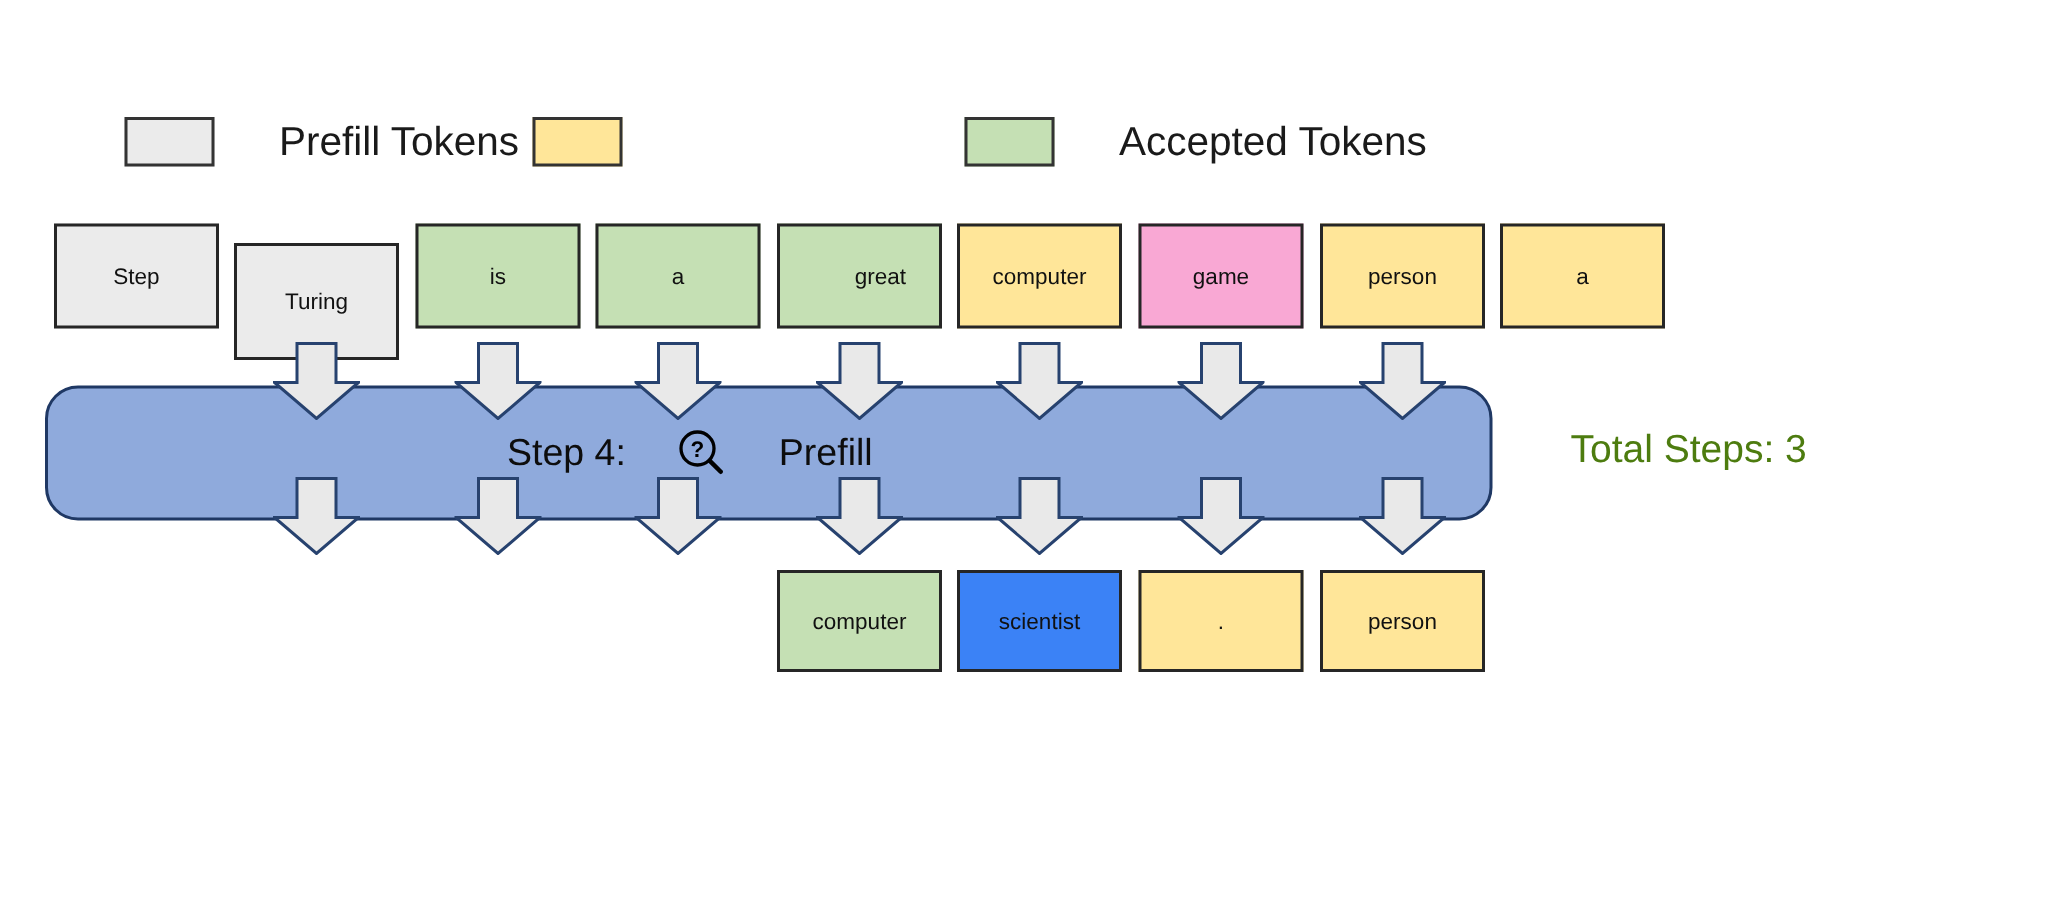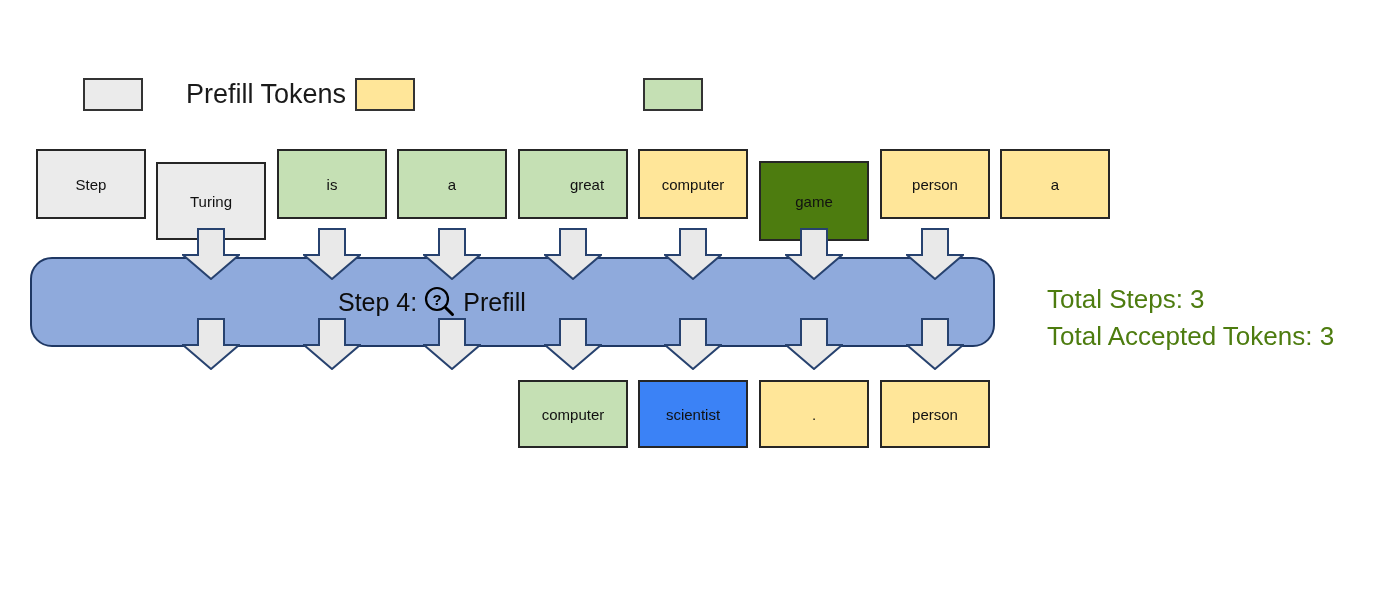--- a/index.html
+++ b/index.html
@@ -17,21 +17,21 @@
     border:2.5px solid #262626; display:flex; align-items:center; justify-content:center;
     font-size:15px; color:#111; text-align:center; white-space:nowrap;
   }
   
   .step-bar {
     position:absolute; left:30px; top:257px; width:965px; height:90px;
     box-sizing:border-box; border-radius:22px; z-index:1;
   }
   .step-label-group {
     position:absolute; left:338px; top:257px; height:90px; z-index:3;
-    display:flex; align-items:center; gap:6px; font-size:25px; color:#0d0d0d;justify-content:space-between;
+    display:flex; align-items:center; gap:34px; font-size:25px; color:#0d0d0d;justify-content:space-between;
   }
   .step-label-group .txt { white-space:nowrap; }
   
   .arrow { position:absolute; width:58px; height:52px; z-index:2; }
   
   .stats { position:absolute; left:1047px; top:281px; font-size:26px; line-height:37px; color:#4d7c0f; }
   .stats div { white-space:nowrap; }
 </style>
 </head>
 <body>
@@ -40,20 +40,21 @@
   <div id="legend">
       <div class="legend-item" style="left: 83px;">
         <span class="legend-swatch" style="background: rgb(235, 235, 235);"></span>
         <span class="legend-label">Prefill Tokens</span>
       </div>
       <div class="legend-item" style="left: 355px;">
         <span class="legend-swatch" style="background: rgb(255, 230, 153);"></span>
       </div>
       <div class="legend-item" style="left: 643px;">
         <span class="legend-swatch" style="background: rgb(197, 224, 180);"></span>
+        <span class="legend-label">Accepted Tokens</span>
       </div>
     </div>
 
   <div id="top-token-row">
       <div class="token" style="left: 36px; top: 149px; height: 70px; background: rgb(235, 235, 235);">
         <span>Step</span>
       </div>
       <div class="token" style="left: 156px; top: 162px; height: 78px; background: rgb(235, 235, 235);">
         <span>Turing</span>
       </div>
@@ -62,21 +63,21 @@
       </div>
       <div class="token" style="left: 397px; top: 149px; height: 70px; background: rgb(197, 224, 180);">
         <span>a</span>
       </div>
       <div class="token" style="left: 518px; top: 149px; height: 70px; background: rgb(197, 224, 180); padding-left: 28px;">
         <span>great</span>
       </div>
       <div class="token" style="left: 638px; top: 149px; height: 70px; background: rgb(255, 230, 153);">
         <span>computer</span>
       </div>
-      <div class="token" style="left: 759px; top: 161px; height: 80px; background: #4d7c0f;">
+      <div class="token" style="left: 759px; top: 149px; height: 70px; background: #f9a8d4;">
         <span>game</span>
       </div>
       <div class="token" style="left: 880px; top: 149px; height: 70px; background: rgb(255, 230, 153);">
         <span>person</span>
       </div>
       <div class="token" style="left: 1000px; top: 149px; height: 70px; background: rgb(255, 230, 153);">
         <span>a</span>
       </div>
     </div>
 
@@ -135,21 +136,20 @@
       <div class="arrow" style="left: 785px; top: 318px;"><svg width="58" height="52" viewBox="0 0 58 52">
           <polygon points="16,1 42,1 42,27 57,27 29,51 1,27 16,27" fill="#e9e9e9" stroke="#27426f" stroke-width="2"></polygon>
         </svg></div>
       <div class="arrow" style="left: 906px; top: 318px;"><svg width="58" height="52" viewBox="0 0 58 52">
           <polygon points="16,1 42,1 42,27 57,27 29,51 1,27 16,27" fill="#e9e9e9" stroke="#27426f" stroke-width="2"></polygon>
         </svg></div>
     </div>
 
   <div class="stats">
     <div>Total Steps: 3</div>
-    <div>Total Accepted Tokens: 3</div>
   </div>
 
   <div id="bottom-token-row">
       <div class="token" style="left: 518px; top: 380px; height: 68px; background: rgb(197, 224, 180);">
         <span>computer</span>
       </div>
       <div class="token" style="left: 638px; top: 380px; height: 68px; background: #3b82f6;">
         <span>scientist</span>
       </div>
       <div class="token" style="left: 759px; top: 380px; height: 68px; background: rgb(255, 230, 153);">

